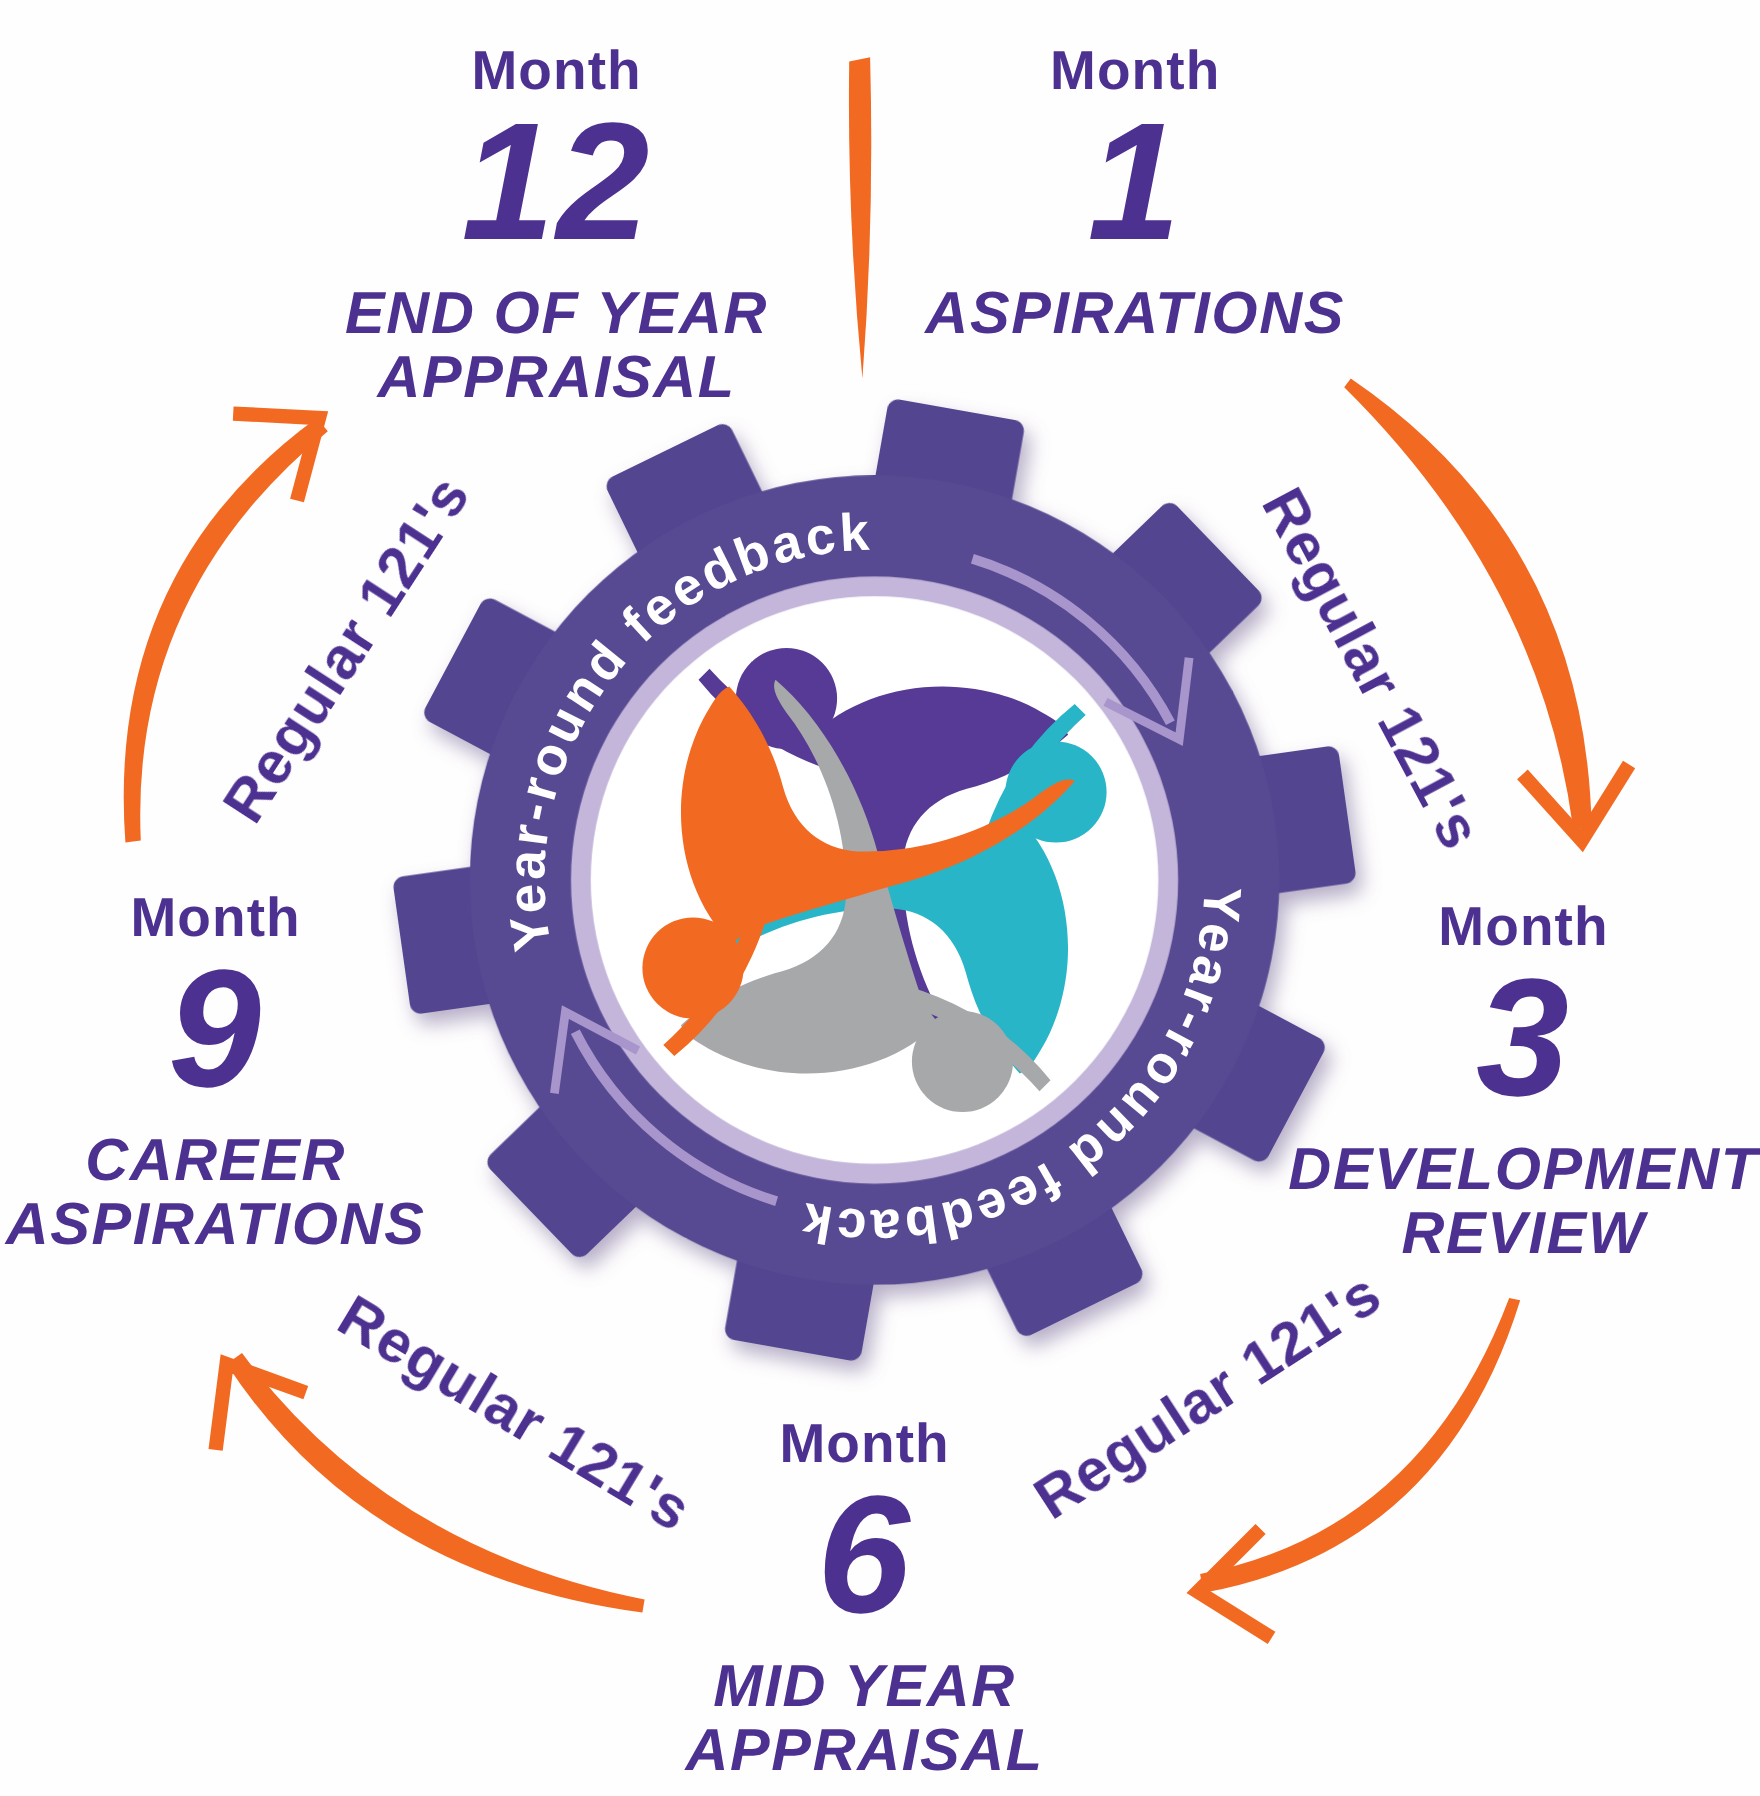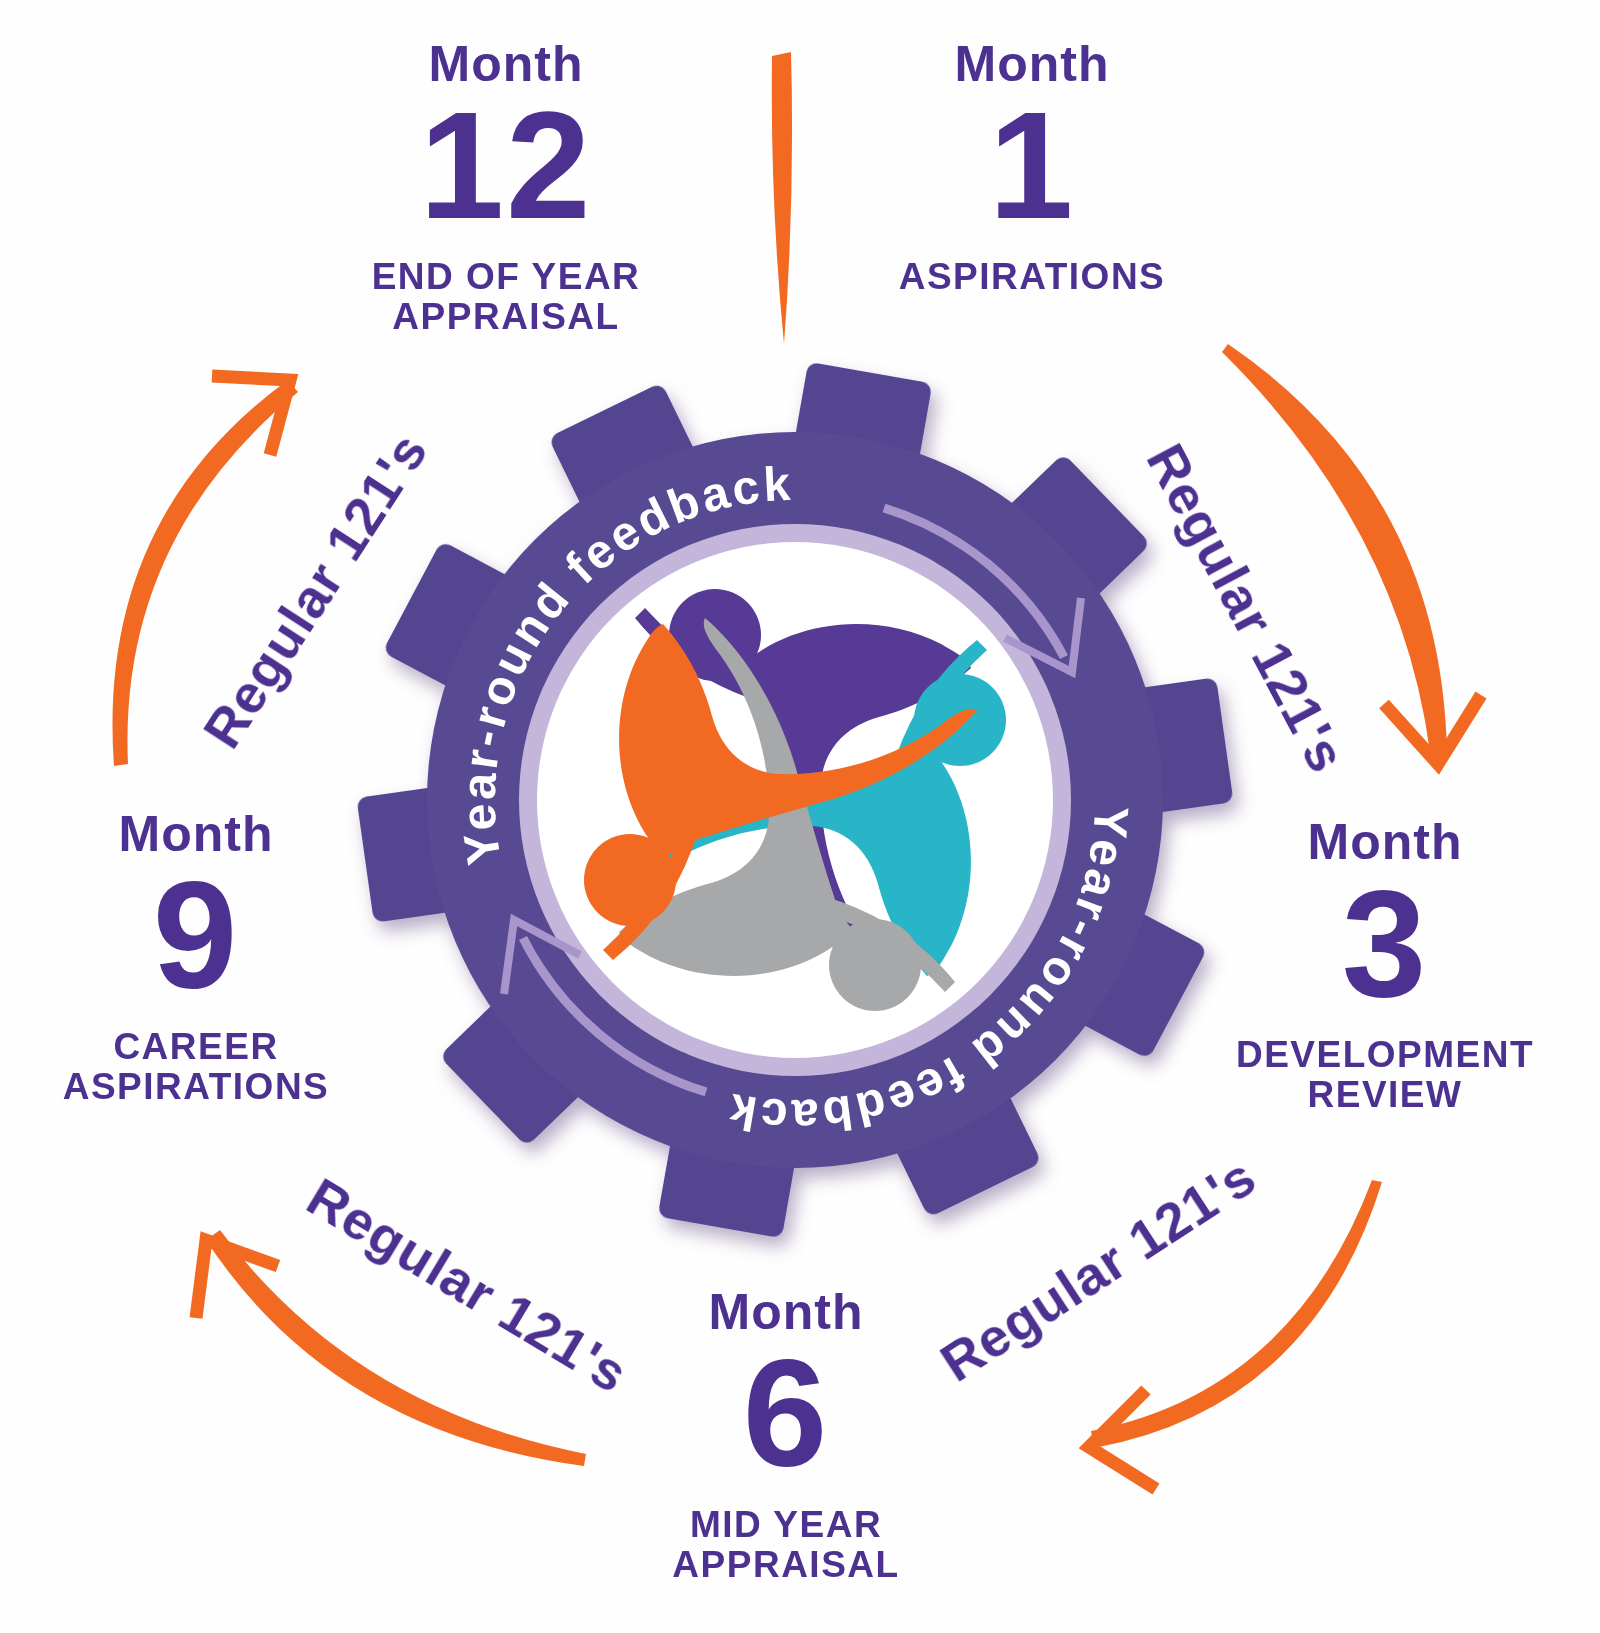--- a/index.html
+++ b/index.html
@@ -9,22 +9,22 @@
   }
   .cycle-svg{position:absolute;left:0;top:0;}
   .gear-group{filter:drop-shadow(6px 10px 9px rgba(62,44,110,.38));}
   .ring-text{
     font-family:"Liberation Sans","DejaVu Sans",sans-serif;
     font-size:48px;font-weight:700;fill:#ffffff;letter-spacing:3px;
   }
   
   .station{position:absolute;width:470px;text-align:center;color:#4c3190;transform:translateX(-50%);}
   .m-label{font-size:50px;font-weight:700;line-height:1.15;letter-spacing:1px;text-align:center;}
-  .m-num{font-size:152px;font-weight:700;line-height:.92;margin-top:2px;letter-spacing:2px;}
-  .m-caption{font-size:37px;font-weight:700;line-height:1.06;letter-spacing:1.5px;margin-top:22px;}
+  .m-num{font-size:152px;font-weight:700;line-height:.92;margin-top:2px;letter-spacing:2px;font-style:italic;}
+  .m-caption{font-size:54px;font-weight:700;line-height:1.06;letter-spacing:1.5px;margin-top:22px;font-style:italic;}
   .st-1{left:1032px;top:36px;}
   .st-3{left:1385px;top:814px;width:440px;}
   .st-6{left:786px;top:1284px;}
   .st-9{left:196px;top:806px;}
   .st-12{left:506px;top:36px;}
   
   .reg121{
     position:absolute;color:#4c3190;font-size:54px;font-weight:700;white-space:nowrap;
     transform:translate(-50%,-50%) rotate(var(--rot));letter-spacing:1px;
   }

